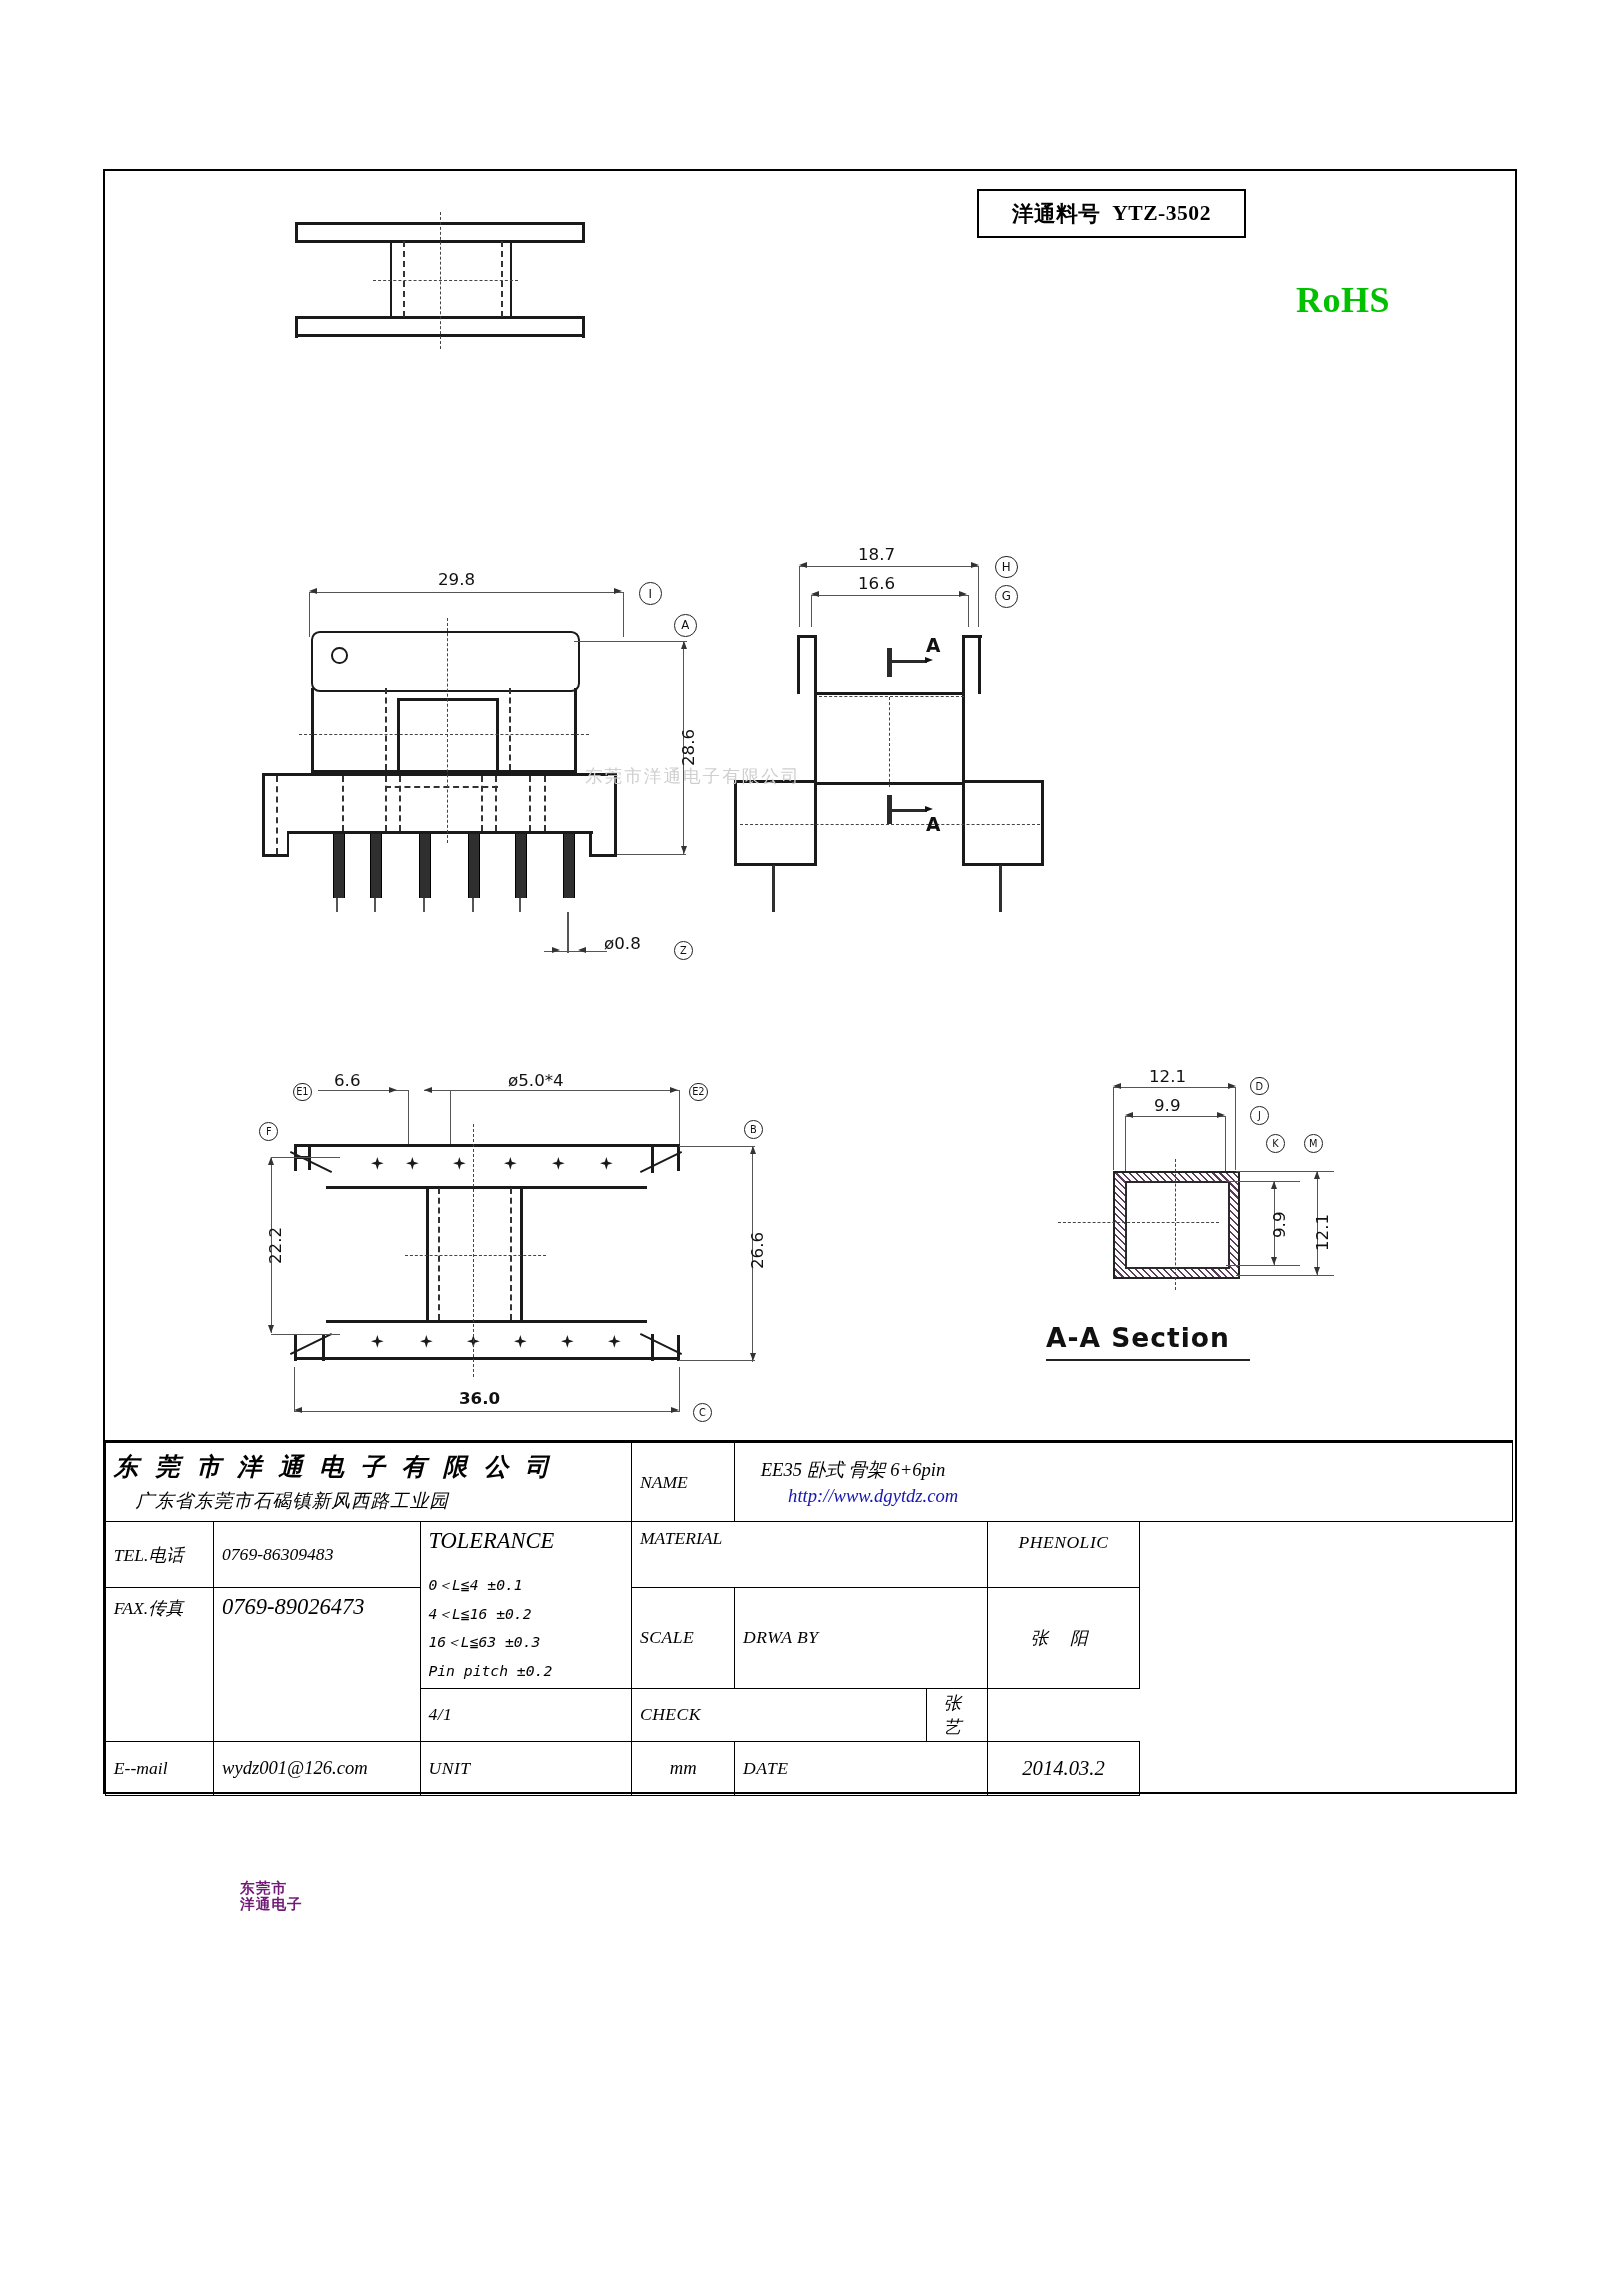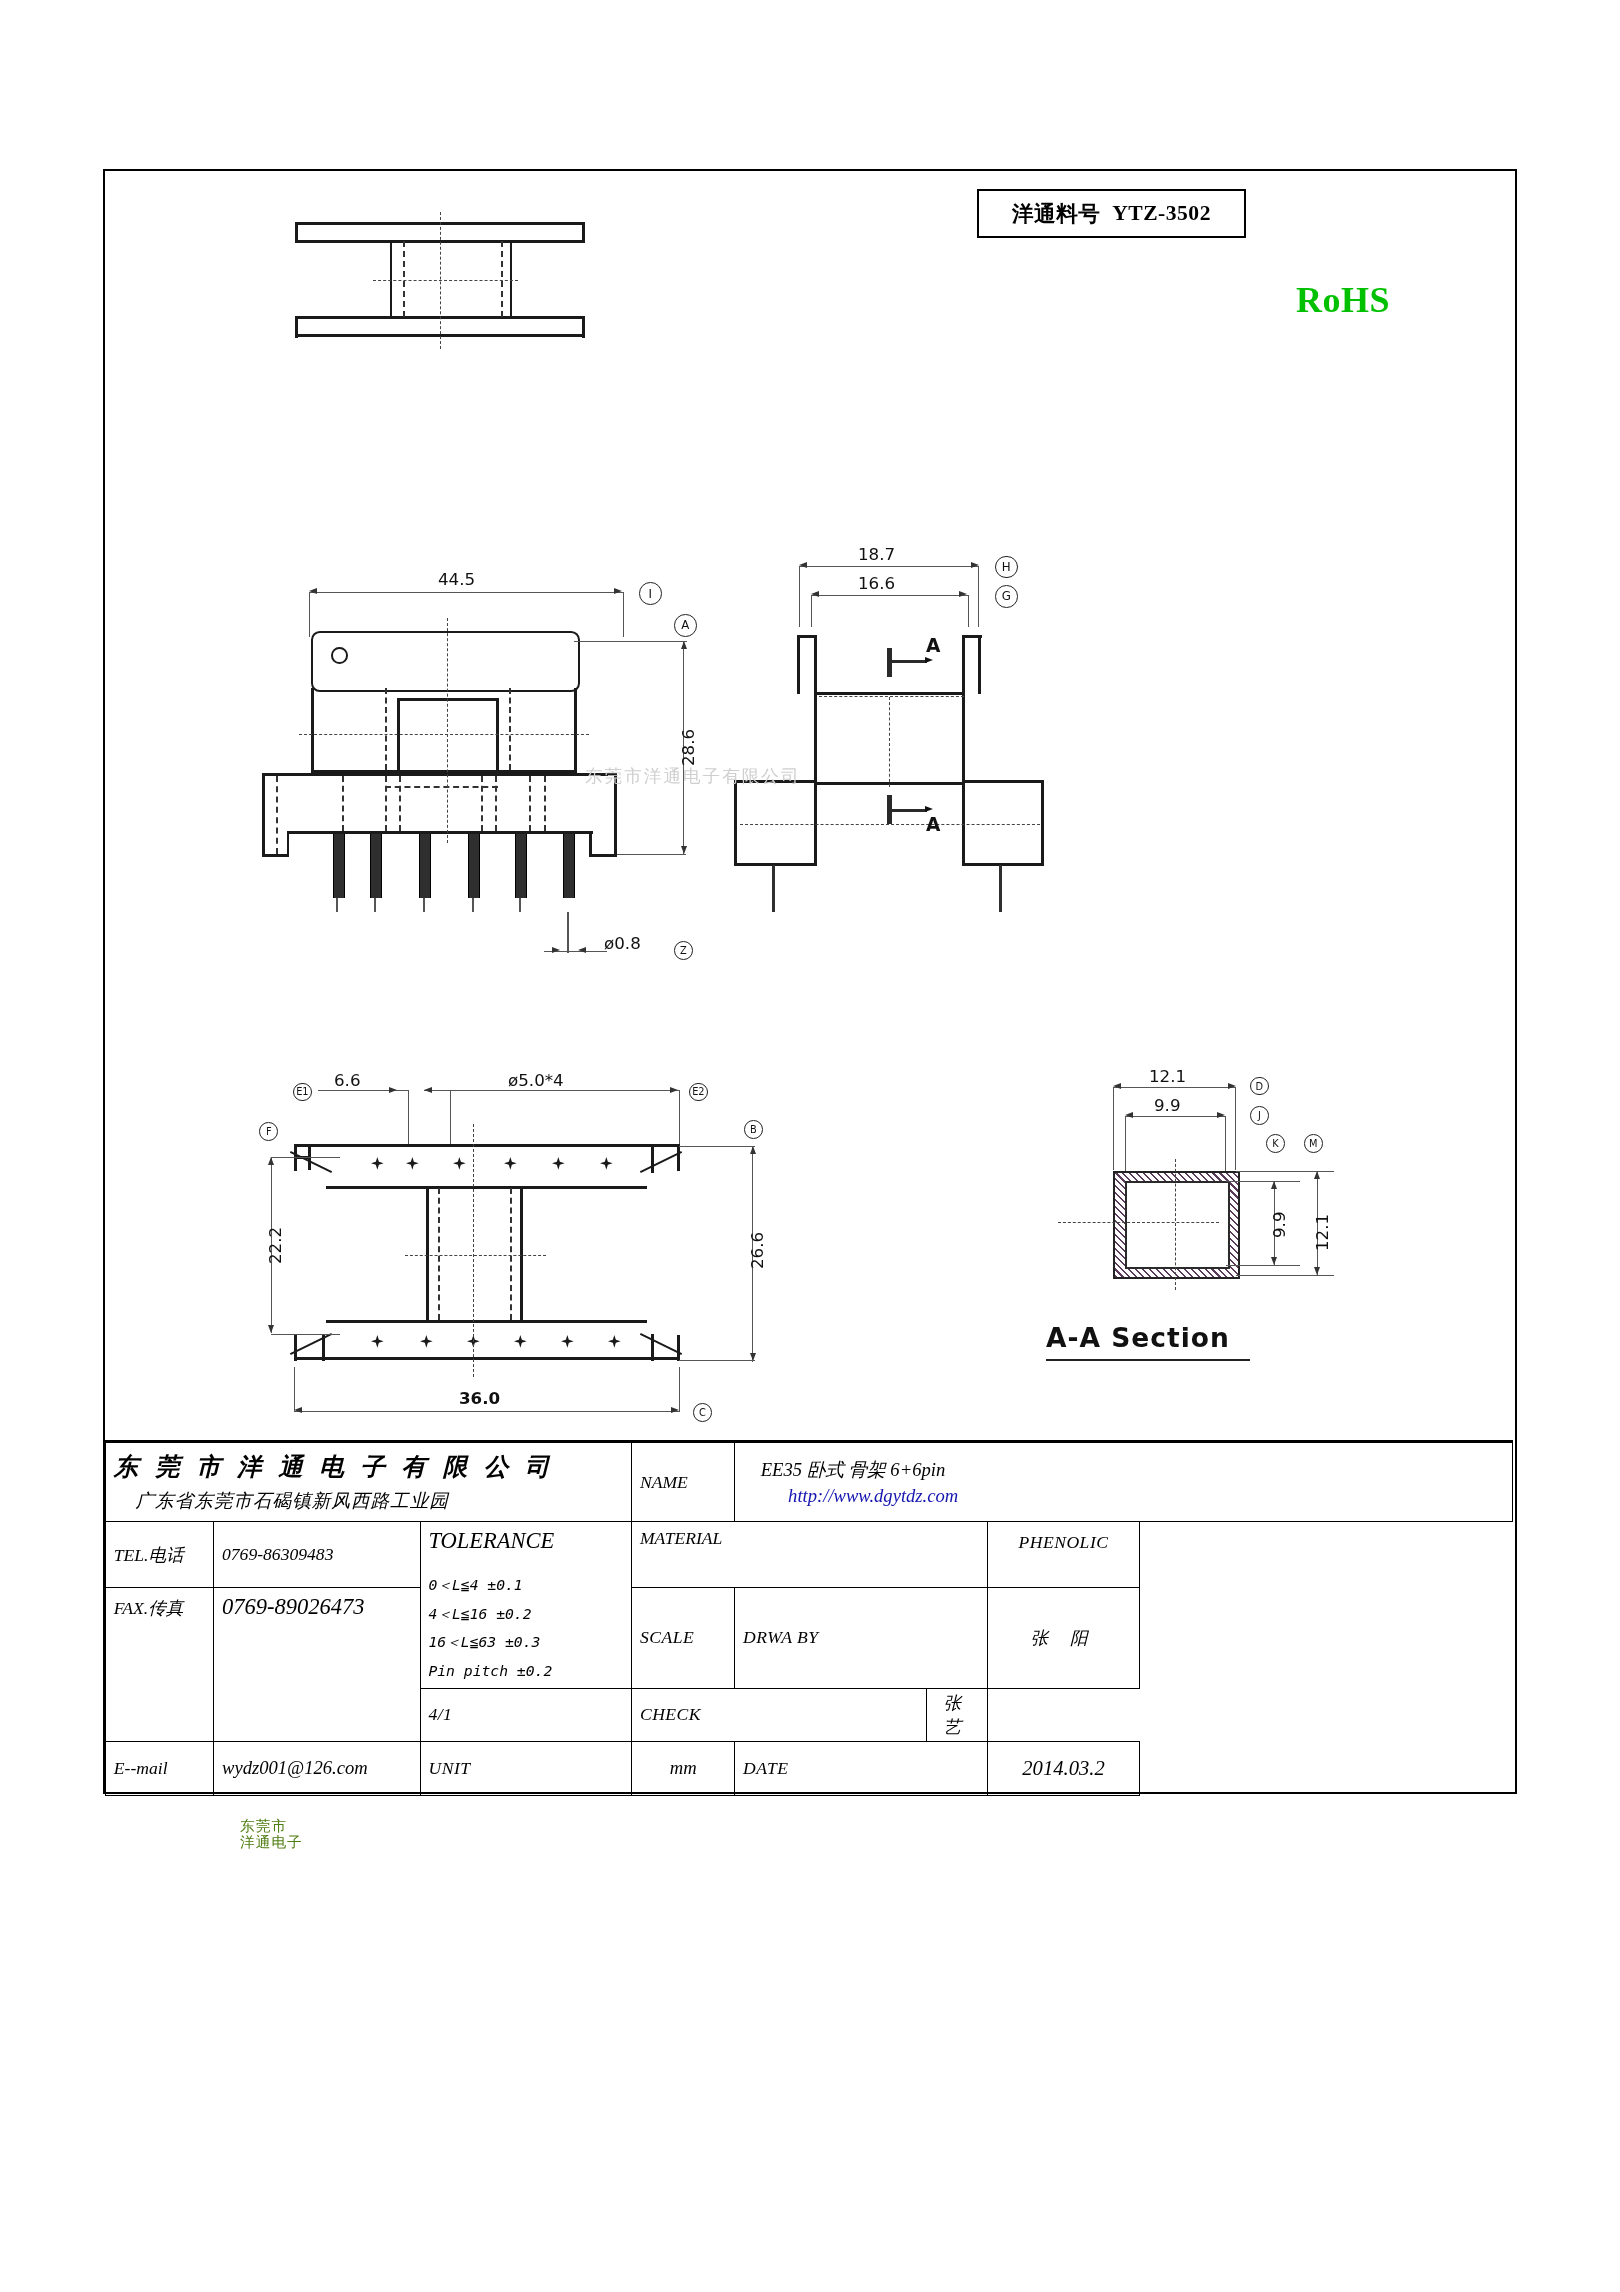--- a/index.html
+++ b/index.html
@@ -115,23 +115,23 @@
   .lbl-sm{font-size:14.7px;letter-spacing:0.5px;}
   .val-num{font-size:22.5px;}
   .tol-line{font-family:"DejaVu Sans Mono", monospace;font-size:14.7px;line-height:1.95;white-space:nowrap;}
   .big-label{font-size:22.5px;}
   .name-val{font-size:18.6px;}
   .url{color:#1515b0;font-size:18.6px;}
   .cnname{font-size:22.5px;letter-spacing:8.8px;font-family:"Liberation Sans",sans-serif;}
   .ctr{text-align:center;}
   .nowrap{white-space:nowrap;}
   #ghost{
-    position:absolute;left:240px;top:1818px;
+    position:absolute;left:240px;top:1880px;
     font-family:"Liberation Sans",sans-serif;font-size:14.7px;
-    color:#4d7c0f;letter-spacing:1px;line-height:1.1;
+    color:#701a75;letter-spacing:1px;line-height:1.1;font-weight:bold;
   }
 </style>
 </head>
 <body>
 
 <div id="sheet">
 
   <div id="partno">
     <span class="inner">
       <span>洋通料号</span>
@@ -163,21 +163,21 @@
     <div class="center-h" style="left:86px;top:82px;width:145px;"></div>
   </div>
 
   <div class="view" style="left:157px;top:384px;width:461px;height:412px;">
 
     <div class="ln thin" style="left:47px;top:37px;width:314px;height:1px;"></div>
     <div class="arrowL" style="left:47px;top:33px;"></div>
     <div class="arrowR" style="left:352px;top:33px;"></div>
     <div class="ln thin" style="left:47px;top:37px;width:1px;height:45px;"></div>
     <div class="ln thin" style="left:361px;top:37px;width:1px;height:45px;"></div>
-    <div class="dimtxt" style="left:176px;top:13.7px;font-size:16.7px;">44.5</div>
+    <div class="dimtxt" style="left:176px;top:13.7px;font-size:16.7px;">29.8</div>
     <div class="balloon" style="left:377px;top:27.4px;">I</div>
 
     <div style="position:absolute;left:49px;top:76px;width:265px;height:57px;border:2.9px solid #1a1a1a;border-radius:8.8px;background:#fff;"></div>
     <div style="position:absolute;left:69px;top:92px;width:12.7px;height:12.7px;border:2.9px solid #1a1a1a;border-radius:50%;"></div>
 
     <div class="ln v" style="left:49px;top:133px;height:84px;width:2.9px;"></div>
     <div class="ln v" style="left:312px;top:133px;height:84px;width:2.9px;"></div>
     <div class="ln h" style="left:49px;top:215px;width:266px;height:2.9px;"></div>
 
     <div class="ln h" style="left:135px;top:143px;width:102px;height:2.9px;"></div>

